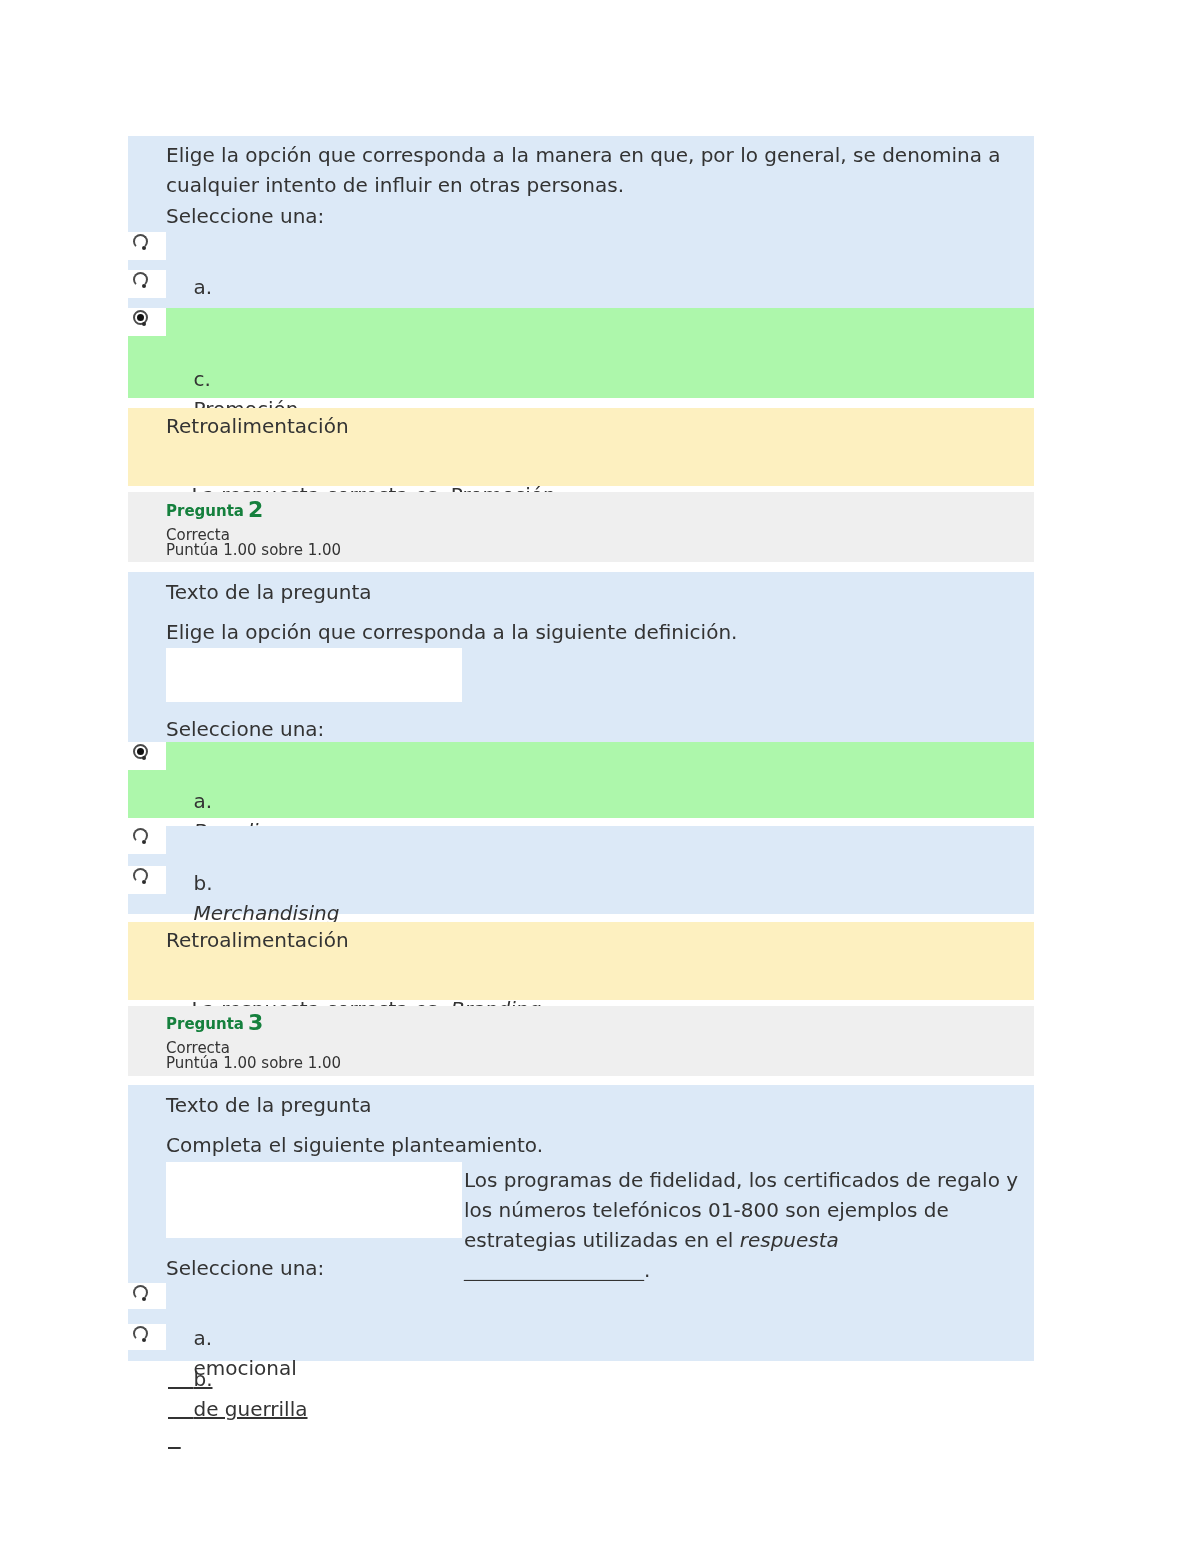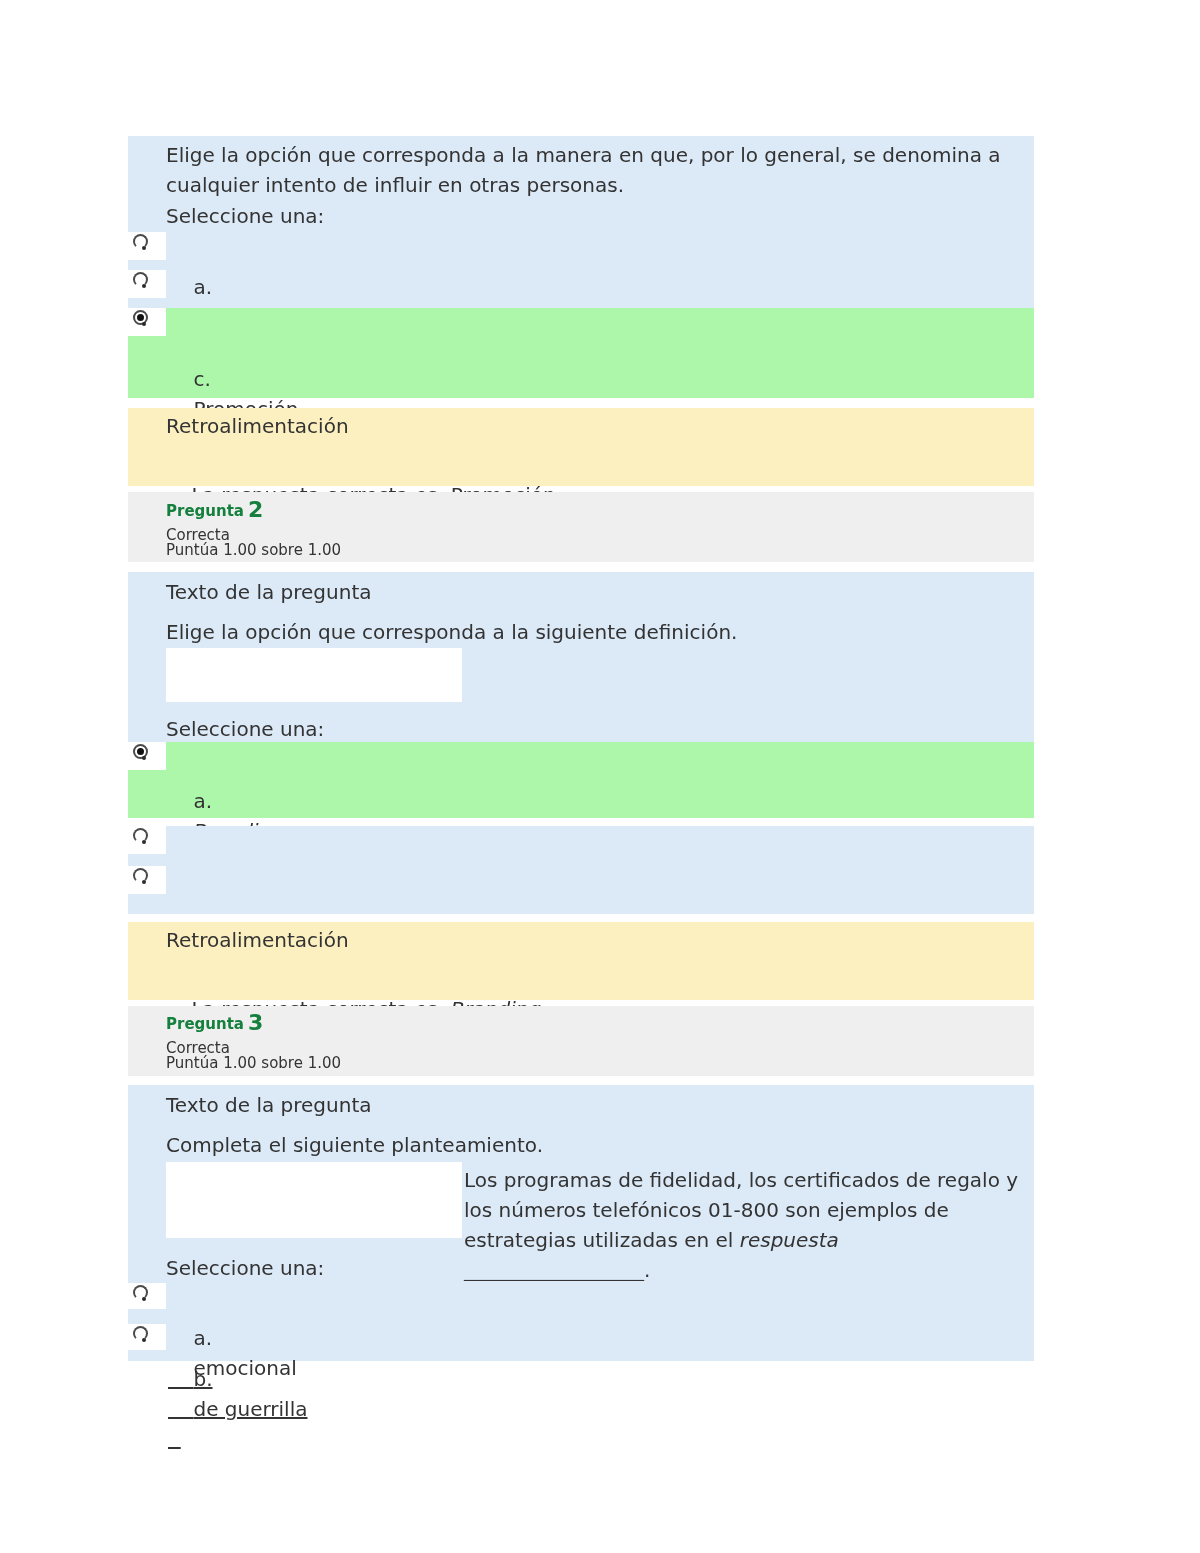--- a/index.html
+++ b/index.html
@@ -184,20 +184,24 @@
     <span>a.</span>
     <span class="italic">Branding</span>
   </div>
 
   <div class="band blue" style="left:128px; top:826px; width:906px; height:88px;"></div>
   <div class="band white" style="left:128px; top:826px; width:38px; height:28px;"></div>
   <div class="radio" style="left:133px; top:828px;">
     <span class="ring"></span>
     <span class="tick"></span>
   </div>
+  <div class="txt" style="left:168px; top:838px; width:700px;">
+    <span>b.</span>
+    <span class="italic">Merchandising</span>
+  </div>
 
   <div class="band white" style="left:128px; top:866px; width:38px; height:28px;"></div>
   <div class="radio" style="left:133px; top:868px;">
     <span class="ring"></span>
     <span class="tick"></span>
   </div>
   <div class="txt" style="left:168px; top:890px; width:700px;">
     <span>c.</span>
     <span>Patrocinio</span>
   </div>

